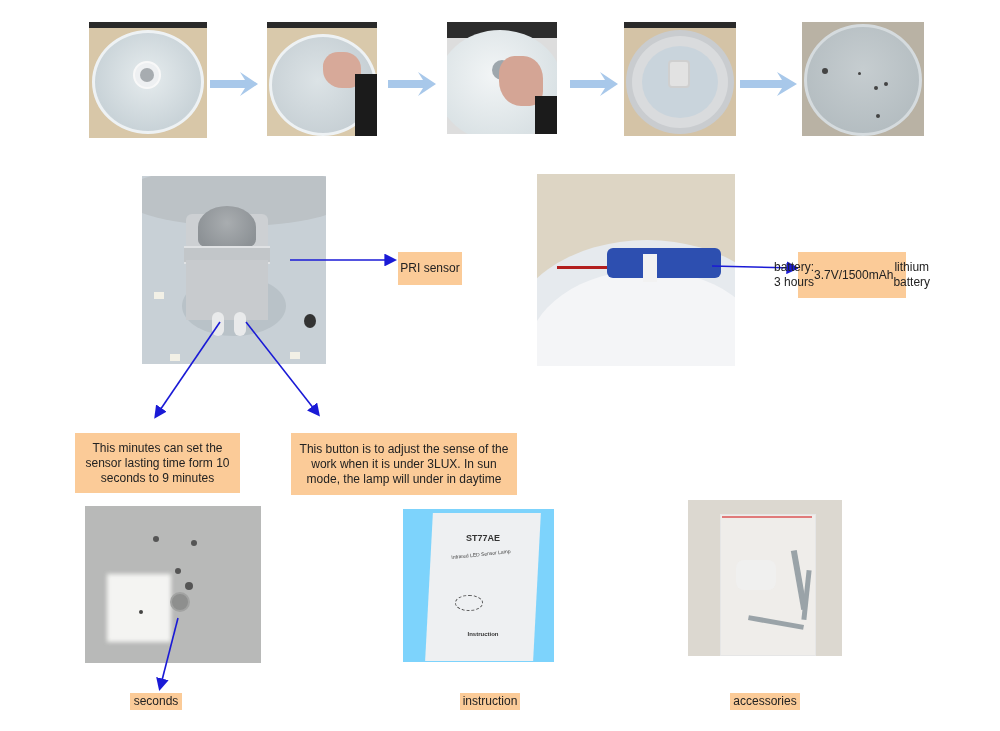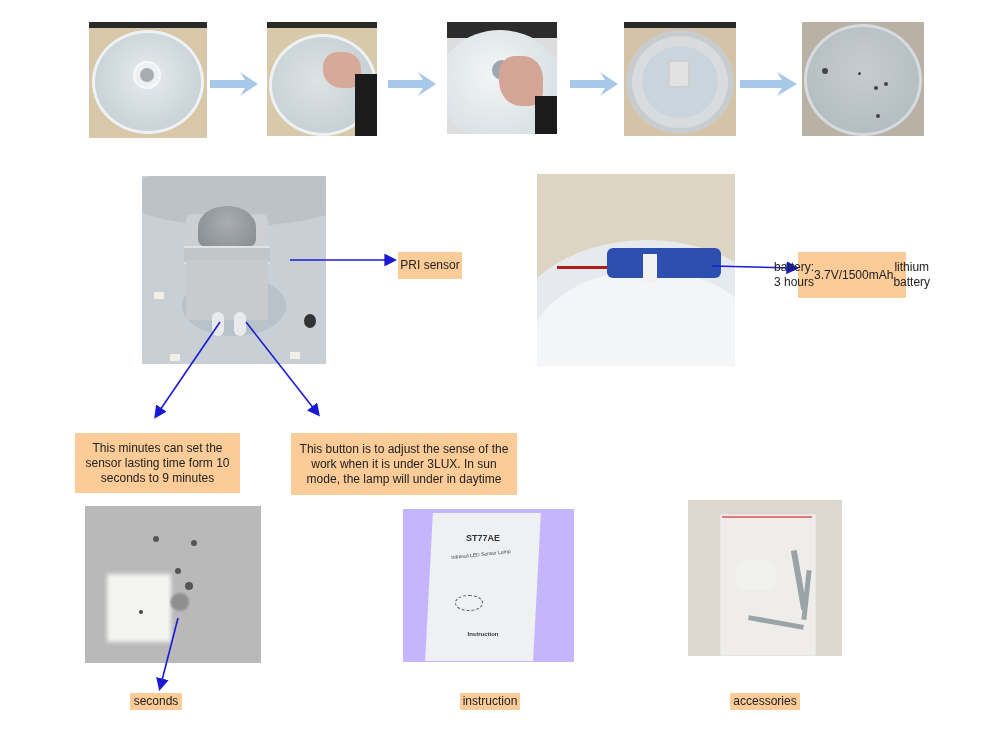--- a/index.html
+++ b/index.html
@@ -85,21 +85,21 @@
 <div class="photo" style="left:85px;top:506px;width:176px;height:157px;background:#b8b9b8;">
   <div class="abs" style="left:22px;top:68px;width:64px;height:68px;background:#f4f4f2;filter:blur(2px);"></div>
   <div class="abs" style="left:68px;top:30px;width:6px;height:6px;border-radius:50%;background:#555;"></div>
   <div class="abs" style="left:106px;top:34px;width:6px;height:6px;border-radius:50%;background:#555;"></div>
   <div class="abs" style="left:90px;top:62px;width:6px;height:6px;border-radius:50%;background:#555;"></div>
   <div class="abs" style="left:100px;top:76px;width:8px;height:8px;border-radius:50%;background:#555;"></div>
   <div class="abs" style="left:85px;top:86px;width:16px;height:16px;border-radius:50%;background:#8e8f8e;border:2px solid #a2a3a2;"></div>
   <div class="abs" style="left:54px;top:104px;width:4px;height:4px;border-radius:50%;background:#444;"></div>
 </div>
 
-<div class="photo" style="left:403px;top:509px;width:151px;height:153px;background:#c4b5fd;padding-left:20px;">
+<div class="photo" style="left:403px;top:509px;width:151px;height:153px;background:#7dd3fc;">
   <div class="abs" style="left:26px;top:4px;width:108px;height:148px;background:#eef0f2;transform:skewX(-3deg);"></div>
   <div class="abs" style="left:50px;top:24px;width:60px;font-size:9px;font-weight:bold;color:#333;text-align:center;">ST77AE</div>
   <div class="abs" style="left:38px;top:42px;width:80px;font-size:5px;color:#444;text-align:center;transform:rotate(-6deg);">Infrared LED Sensor Lamp</div>
   <div class="abs" style="left:52px;top:86px;width:26px;height:14px;border:1px dashed #555;border-radius:50%;"></div>
   <div class="abs" style="left:50px;top:122px;width:60px;font-size:6px;font-weight:bold;color:#333;text-align:center;">Instruction</div>
 </div>
 
 <div class="photo" style="left:688px;top:500px;width:154px;height:156px;background:#dcd8d0;">
   <div class="abs" style="left:32px;top:14px;width:94px;height:140px;background:rgba(255,255,255,0.55);border:1px solid #e6e6e6;"></div>
   <div class="abs" style="left:34px;top:16px;width:90px;height:2px;background:#e07a7a;"></div>
@@ -117,21 +117,21 @@
   </defs>
   <g stroke="#1a1ad6" stroke-width="1.6" fill="none">
     <line x1="290" y1="260" x2="394" y2="260" marker-end="url(#ah)"></line>
     <line x1="712" y1="266" x2="796" y2="268" marker-end="url(#ah)"></line>
     <line x1="220" y1="322" x2="156" y2="416" marker-end="url(#ah)"></line>
     <line x1="246" y1="322" x2="318" y2="414" marker-end="url(#ah)"></line>
     <line x1="178" y1="618" x2="160" y2="688" marker-end="url(#ah)"></line>
   </g>
 </svg>
 
-<div class="label" style="left:398px;top:252px;width:64px;height:27px;">
+<div class="label" style="left:398px;top:252px;width:64px;height:33px;">
   <span>PRI sensor</span>
 </div>
 
 <div class="label" style="left:798px;top:252px;width:108px;height:46px;flex-direction:row;">
   <span>battery: 3 hours</span>
   <span>3.7V/1500mAh</span>
   <span>lithium battery</span>
 </div>
 
 <div class="label" style="left:75px;top:433px;width:165px;height:60px;flex-direction:column;">

